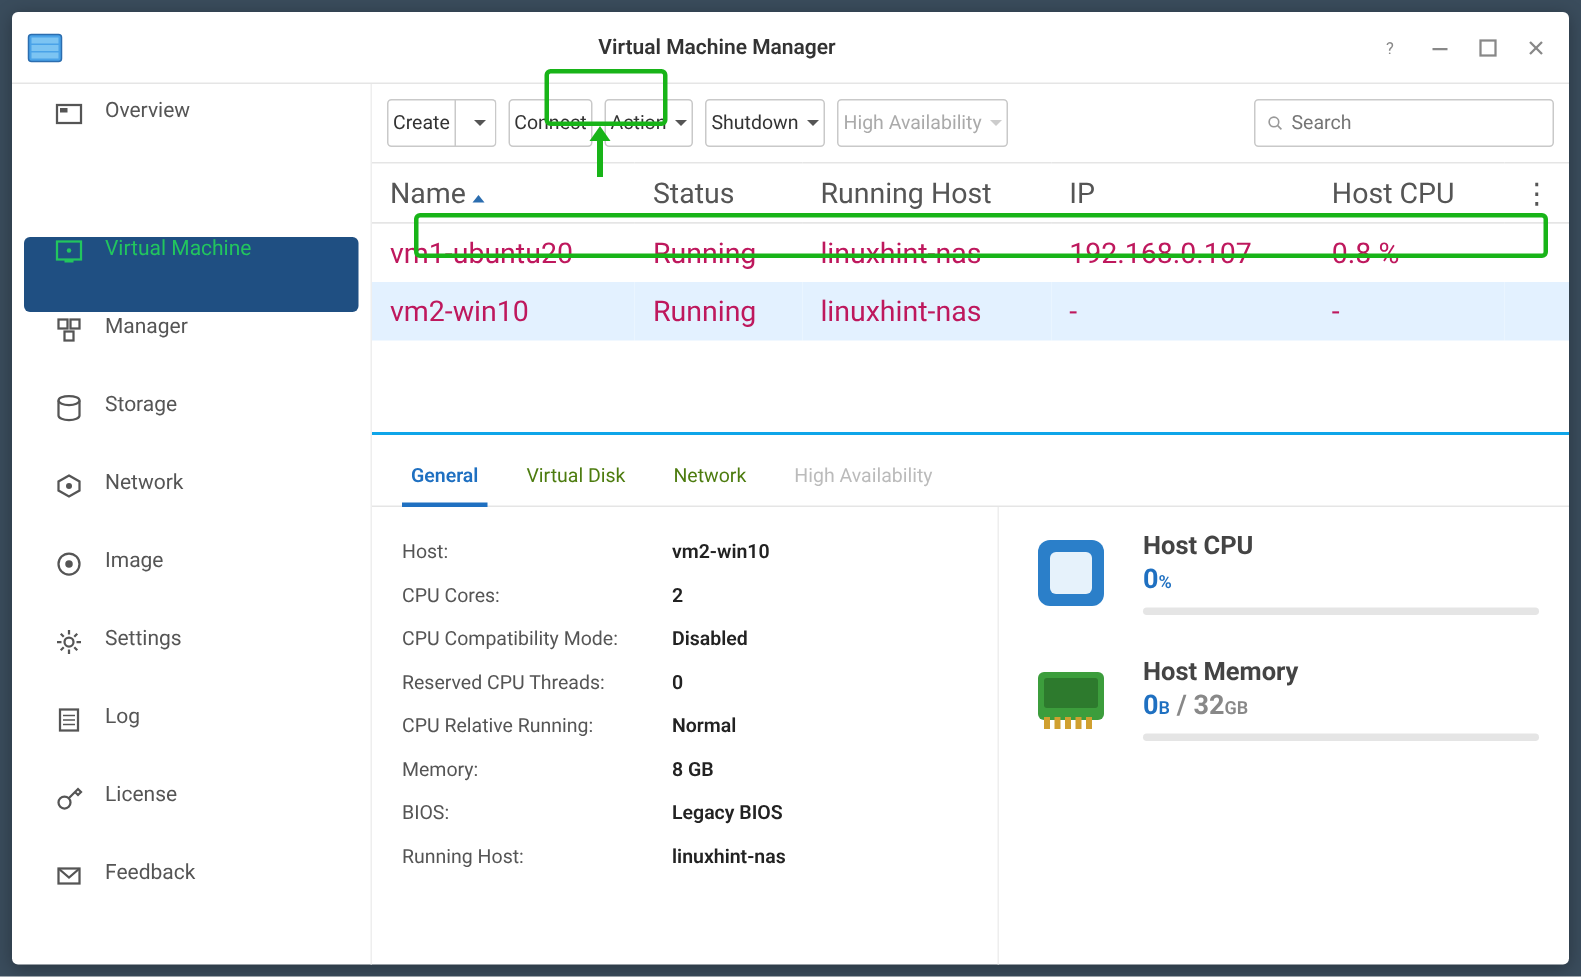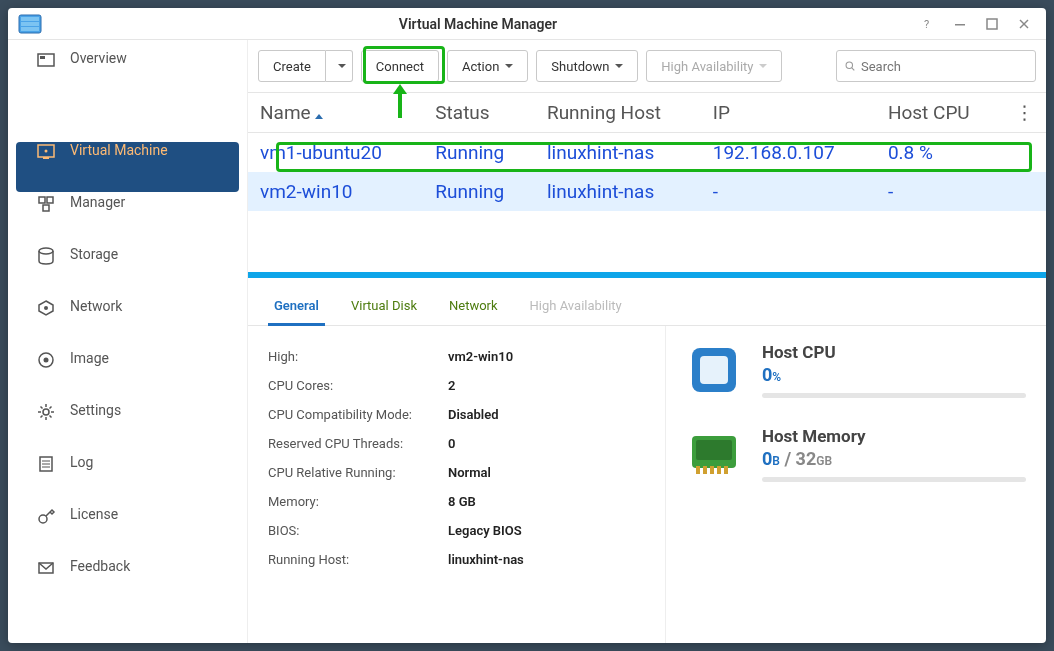--- a/index.html
+++ b/index.html
@@ -1,43 +1,43 @@
 <!DOCTYPE html>
 <html><head>
 <meta charset="utf-8">
 <style>
 * { box-sizing: border-box; margin: 0; padding: 0; font-family: -apple-system, "Segoe UI", Roboto, Arial, sans-serif; }
 body { background: #3a4c5c; width: 1054px; height: 651px; overflow: hidden; position: relative; }
 .window { background: #fff; width: 1038px; height: 635px; margin: 8px; border-radius: 4px; box-shadow: 0 2px 12px rgba(0,0,0,.3); display: flex; flex-direction: column; }
-.titlebar { height: 32px; display: flex; align-items: center; padding: 0 10px; border-bottom: 1px solid #e5e5e5; }
+.titlebar { height: 48px; display: flex; align-items: center; padding: 0 10px; border-bottom: 1px solid #e5e5e5; }
 .titlebar .app-icon { width: 24px; height: 20px; margin-right: 6px; }
 .titlebar .title { flex: 1; text-align: center; font-size: 14px; font-weight: 600; color: #333; }
 .titlebar .win-btn { width: 24px; height: 20px; margin-left: 8px; color: #888; cursor: pointer; display: flex; align-items: center; justify-content: center; }
 .body { flex: 1; display: flex; min-height: 0; }
 .sidebar { width: 240px; border-right: 1px solid #eee; padding-top: 10px; overflow-y: auto; }
 .side-item { display: flex; align-items: flex-start; height: 50px; padding: 0 20px; color: #555; font-size: 14px; cursor: pointer; border-radius: 4px; margin: 0 8px 2px; }
-.side-item.active { background: #1f4f82; color: #fdba74; margin-top: 42px; }
+.side-item.active { background: #1f4f82; color: #22c55e; margin-top: 42px; }
 .side-icon { width: 20px; height: 20px; margin-right: 14px; display: flex; align-items: center; justify-content: center; }
 .main { flex: 1; display: flex; flex-direction: column; min-width: 0; }
 .toolbar { display: flex; align-items: center; padding: 10px 10px; gap: 8px; }
-.btn { border: 1px solid #c9c9c9; background: #fff; border-radius: 3px; height: 32px; padding: 0 14px; font-size: 13px; color: #333; cursor: pointer; display: inline-flex; align-items: center; }
+.btn { border: 1px solid #c9c9c9; background: #fff; border-radius: 3px; height: 32px; padding: 0 3px; font-size: 13px; color: #333; cursor: pointer; display: inline-flex; align-items: center; }
 .btn.disabled { color: #aaa; cursor: default; }
 .btn-group { display: flex; }
 .btn-group .btn:first-child { border-top-right-radius: 0; border-bottom-right-radius: 0; }
 .btn-group .btn:last-child { border-top-left-radius: 0; border-bottom-left-radius: 0; border-left: none; padding: 0 6px; }
 .caret { display: inline-block; margin-left: 6px; border-top: 4px solid #555; border-left: 4px solid transparent; border-right: 4px solid transparent; }
 .search { margin-left: auto; display: flex; align-items: center; border: 1px solid #c9c9c9; border-radius: 3px; height: 32px; padding: 0 8px; width: 200px; color: #888; }
 .search input { border: none; outline: none; font-size: 13px; flex: 1; margin-left: 6px; color: #ef4444; }
 .table { width: 100%; border-collapse: collapse; font-size: 19px; }
 .table th { text-align: left; padding: 8px 12px; font-weight: 400; color: #555; border-bottom: 1px solid #e5e5e5; border-top: 1px solid #e5e5e5; background: #fff; }
 .table th .sort-up { display: inline-block; margin-left: 4px; border-bottom: 5px solid #2b6daf; border-left: 4px solid transparent; border-right: 4px solid transparent; }
-.table td { padding: 8px 12px; color: #1d4ed8; }
+.table td { padding: 8px 12px; color: #be185d; }
 .table tr.selected td { background: #e3f1ff; }
 .status-running { color: #3c9d3c; }
-.detail { border-top: 6px solid #0ea5e9; margin-top: auto; display: flex; flex-direction: column; min-height: 0; flex: 1; }
+.detail { border-top: 2px solid #0ea5e9; margin-top: auto; display: flex; flex-direction: column; min-height: 0; flex: 1; }
 .tabs { display: flex; padding: 12px 20px 0; border-bottom: 1px solid #e5e5e5; gap: 20px; }
 .tab { padding: 8px 6px 10px; font-size: 13px; color: #4d7c0f; cursor: pointer; }
 .tab.active { color: #1f70c1; border-bottom: 3px solid #1f70c1; font-weight: 600; margin-bottom: -1px; }
 .tab.disabled { color: #bbb; cursor: default; }
 .detail-body { display: flex; flex: 1; min-height: 0; }
 .kv { flex: 1; padding: 16px 20px; overflow-y: auto; border-right: 1px solid #eee; }
 .kv-row { display: flex; padding: 7px 0; font-size: 13px; }
 .kv-label { width: 180px; color: #555; }
 .kv-value { color: #222; font-weight: 600; }
 .stats { width: 380px; padding: 16px 20px; }
@@ -254,21 +254,21 @@
       <div class="detail">
         <div class="tabs">
           <div class="tab active">General</div>
           <div class="tab">Virtual Disk</div>
           <div class="tab">Network</div>
           <div class="tab disabled">High Availability</div>
         </div>
         <div class="detail-body">
           <div class="kv" id="kv">
               <div class="kv-row">
-                <div class="kv-label">High:</div>
+                <div class="kv-label">Host:</div>
                 <div class="kv-value">vm2-win10</div>
               </div>
               <div class="kv-row">
                 <div class="kv-label">CPU Cores:</div>
                 <div class="kv-value">2</div>
               </div>
               <div class="kv-row">
                 <div class="kv-label">CPU Compatibility Mode:</div>
                 <div class="kv-value">Disabled</div>
               </div>

